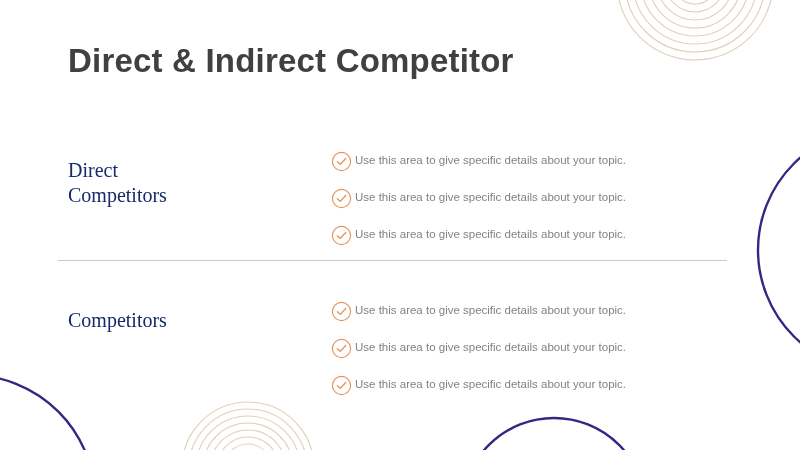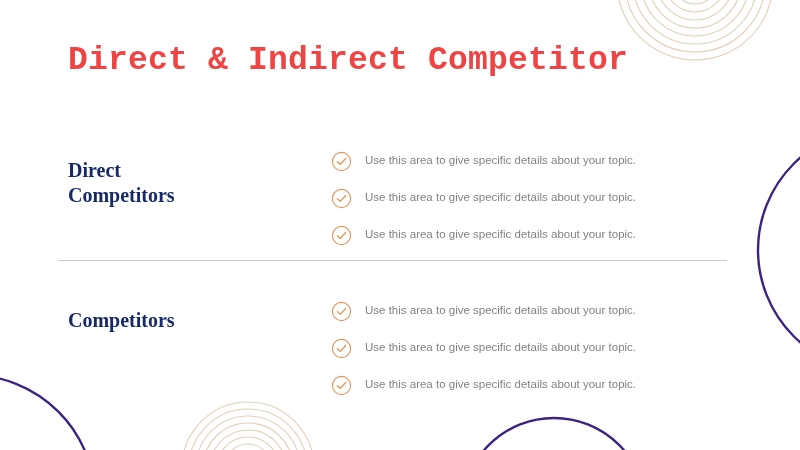--- a/index.html
+++ b/index.html
@@ -26,44 +26,44 @@
     width: 800px;
     height: 450px;
     pointer-events: none;
   }
 
   
   .slide-title {
     position: absolute;
     left: 68px;
     top: 42px;
-    font-family: Liberation Mono, monospace;
+    font-family: Liberation Sans, sans-serif;
     font-weight: bold;
     font-size: 33px;
     letter-spacing: 0.2px;
-    color: #ef4444;
+    color: #404040;
     white-space: nowrap;
   }
 
   
   .section {
     position: absolute;
     left: 0;
     width: 800px;
   }
   .section-direct   { top: 150px; height: 100px; }
   .section-indirect { top: 300px; height: 100px; }
 
   .section-label {
     position: absolute;
     left: 68px;
     top: 8px;
     width: 230px;
     font-family: "Liberation Serif", "DejaVu Serif", serif;
-    font-weight: bold;
+    font-weight: normal;
     font-size: 20px;
     line-height: 25px;
     color: #17296b;
   }
 
   .items {
     position: absolute;
     left: 331px;
     top: 0;
     width: 400px;
@@ -76,21 +76,21 @@
   }
   .item:last-child { margin-bottom: 0; }
 
   .check-icon {
     flex: 0 0 auto;
     width: 21px;
     height: 21px;
     display: block;
   }
   .item-text {
-    margin-left: 13px;
+    margin-left: 3px;
     font-family: "Liberation Sans", sans-serif;
     font-size: 11.5px;
     color: #808285;
     white-space: nowrap;
     line-height: 1;
   }
 
   
   .divider {
     position: absolute;

